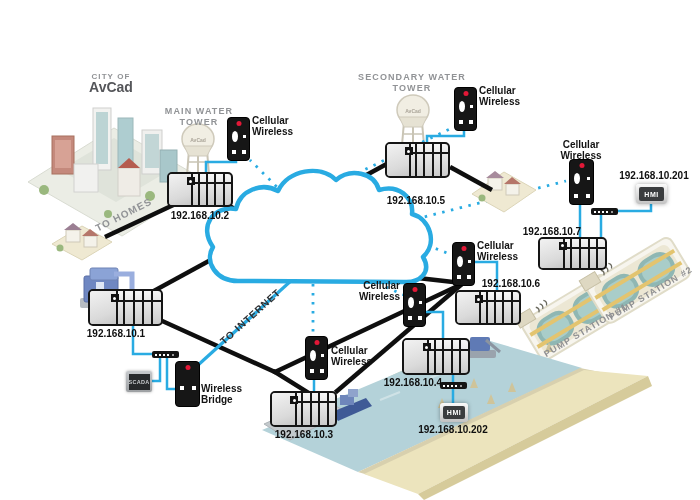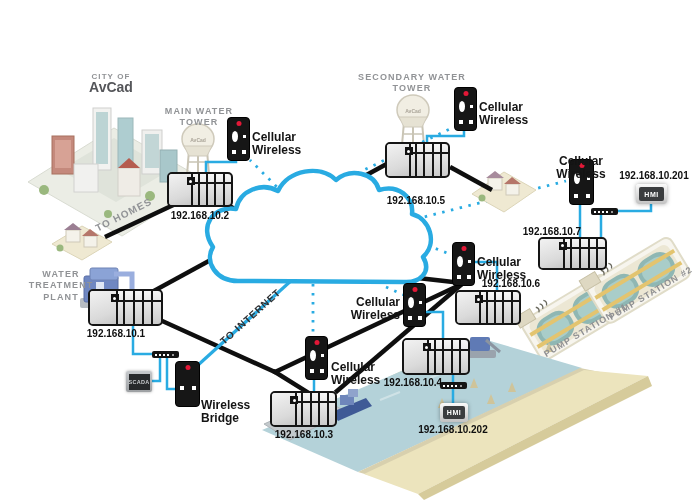--- a/index.html
+++ b/index.html
@@ -41,21 +41,21 @@
   .hmi .scr{position:absolute;left:3px;right:3px;top:3px;bottom:3px;background:#3b3d3f;border-radius:2px;
        color:#fff;font-weight:bold;font-size:7px;letter-spacing:.5px;display:flex;align-items:center;justify-content:center;}
   .scada{position:absolute;border-radius:2px;background:linear-gradient(180deg,#c6c9cc,#9da0a3);
        box-shadow:0 0 3px rgba(0,0,0,.35);z-index:3;}
   .scada .scr{position:absolute;left:2.5px;right:2.5px;top:2.5px;bottom:2.5px;background:#27292b;
        color:#c9cccf;font-weight:bold;font-size:5.5px;letter-spacing:.3px;display:flex;align-items:center;justify-content:center;}
 
   
   .lbl{position:absolute;font-weight:bold;z-index:4;white-space:pre-line;line-height:1.1;}
   .ip{font-size:10px;color:#0f0f0f;width:100px;text-align:center;}
-  .cellcap{font-size:12px;color:#141414;line-height:1.05;margin-top:15px;}
+  .cellcap{font-size:10px;color:#141414;line-height:1.05;}
   .cap{font-size:9px;color:#919396;letter-spacing:1.1px;text-align:center;line-height:1.25;}
   .rot{transform-origin:50% 50%;}
   .tank-txt{position:absolute;font-size:5px;color:#a9a397;width:24px;text-align:center;z-index:3;font-weight:bold;}
 </style>
 </head>
 <body>
 
 <div class="stage">
 
 <svg width="700" height="500" viewBox="0 0 700 500">
@@ -359,23 +359,20 @@
     <div class="scr">SCADA</div>
   </div>
 
   <div class="lbl cap" style="left:76px;top:72px;width:70px;font-size:8px">CITY OF</div>
   <div class="lbl" style="left:76px;top:80px;width:70px;font-size:14px;color:#55565a;text-align:center">AvCad</div>
 
   <div class="lbl cap" style="left:159px;top:106px;width:80px">MAIN WATER
 TOWER</div>
   <div class="lbl cap" style="left:352px;top:72px;width:120px">SECONDARY WATER
 TOWER</div>
-  <div class="lbl cap" style="left:26px;top:269px;width:70px">WATER
-TREATMENT
-PLANT</div>
 
   <div class="lbl cap rot" style="left:84px;top:209px;width:80px;font-size:10px;transform:rotate(-27deg)">TO HOMES</div>
   <div class="lbl rot" style="left:203px;top:311px;width:95px;font-size:10px;color:#2e2e30;letter-spacing:1px;text-align:center;transform:rotate(-42deg)">TO INTERNET</div>
 
   <div class="lbl cap rot" style="left:530px;top:325px;width:112px;transform:rotate(-31deg);color:#8f9093">PUMP STATION #1</div>
   <div class="lbl cap rot" style="left:595px;top:288px;width:112px;transform:rotate(-31deg);color:#8f9093">PUMP STATION #2</div>
 
   <div class="lbl cellcap" style="left:252px;top:116px">Cellular
 Wireless</div>
   <div class="lbl cellcap" style="left:479px;top:86px">Cellular

